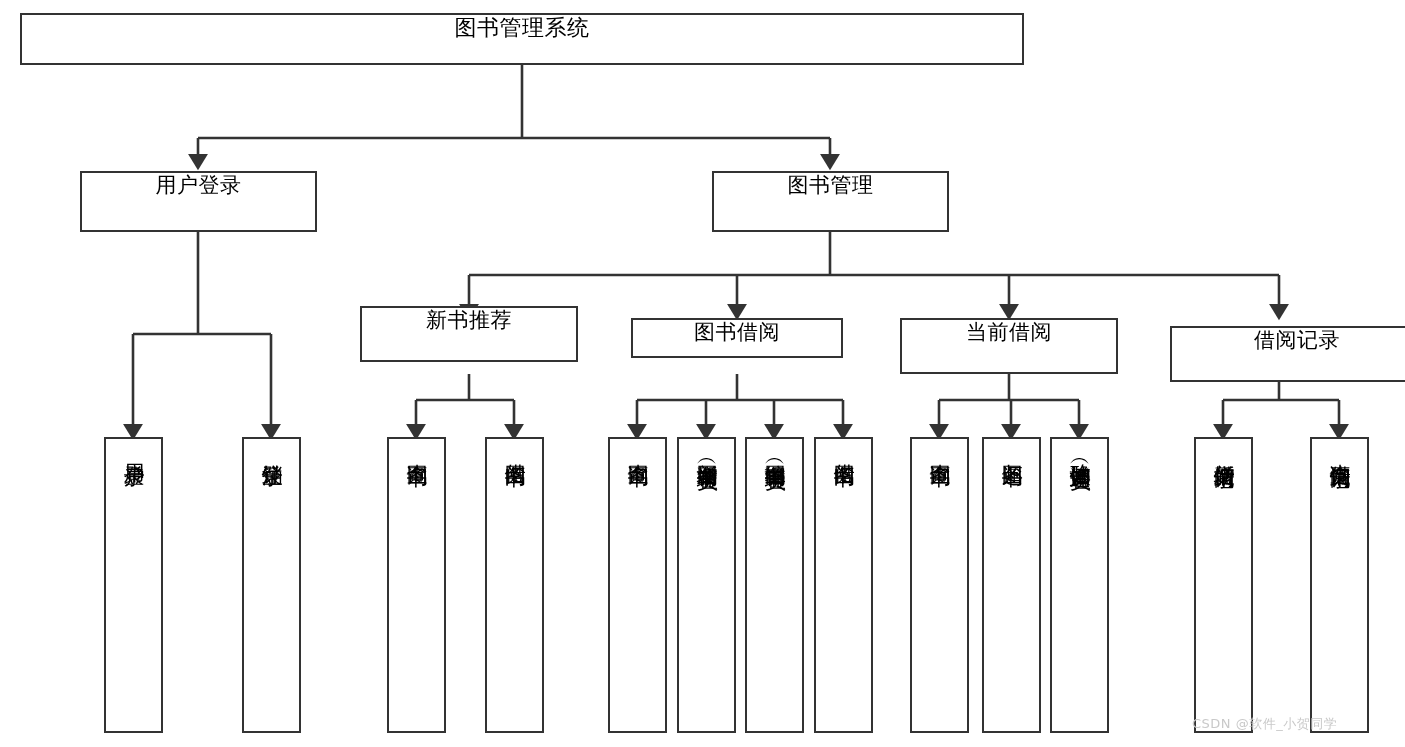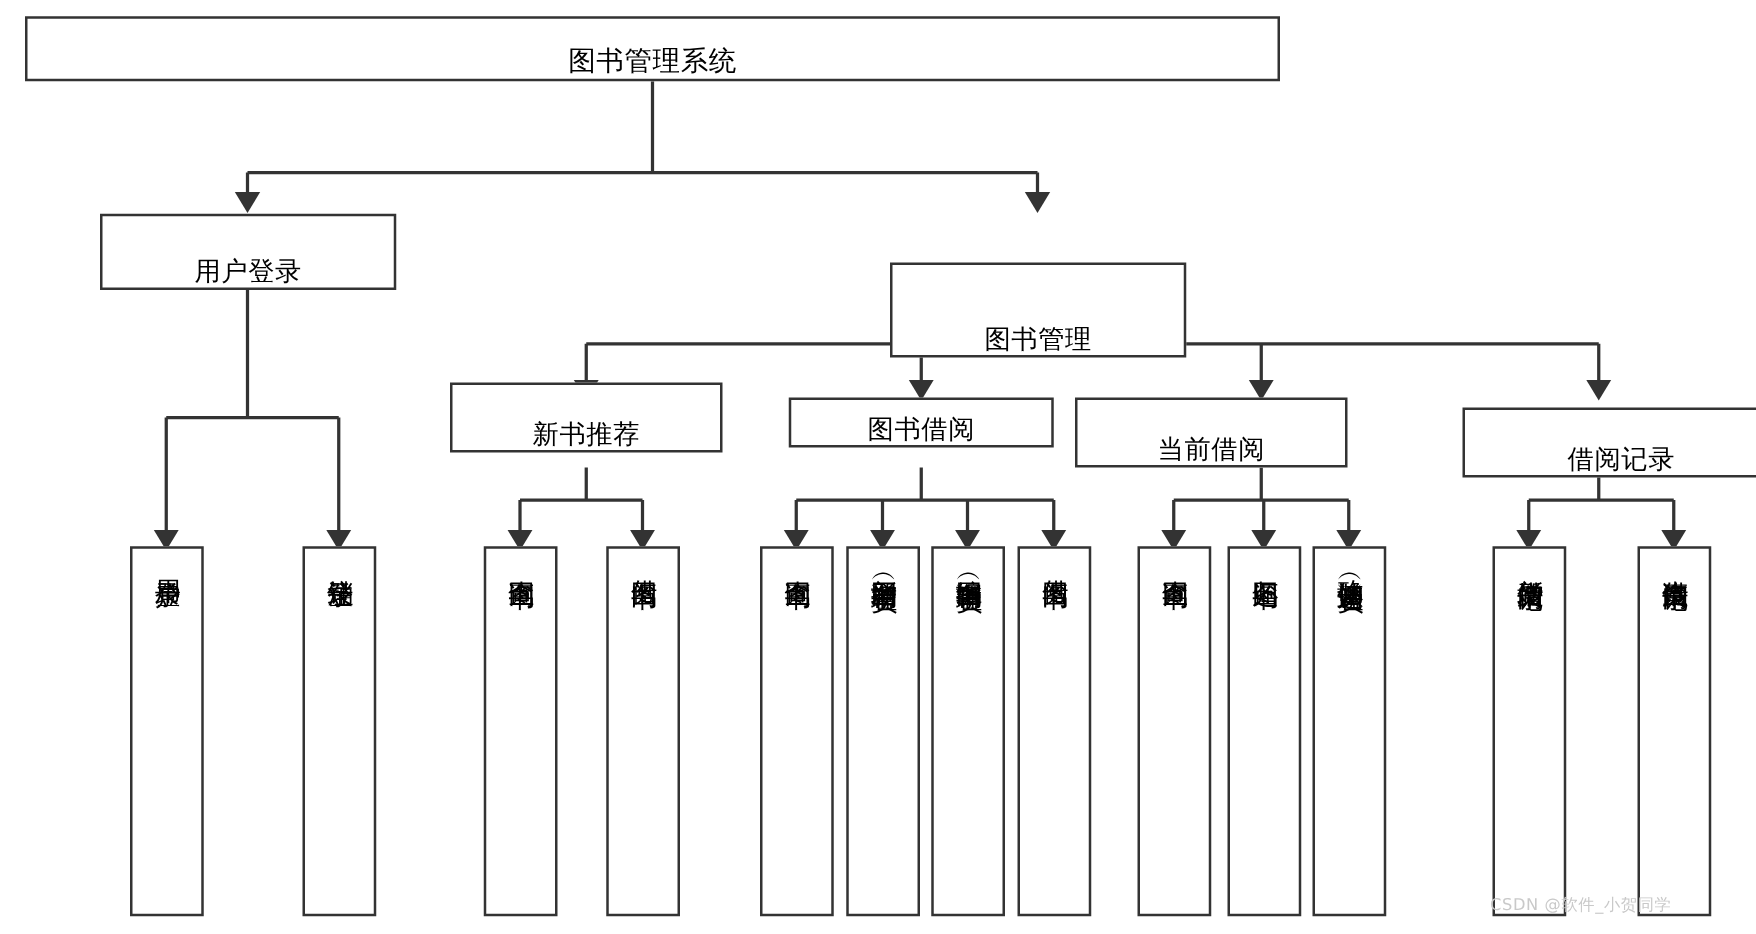--- a/index.html
+++ b/index.html
@@ -24,21 +24,21 @@
     width: 1405px;
     height: 747px;
     pointer-events: none;
   }
   .node {
     position: absolute;
     box-sizing: border-box;
     background: #ffffff;
     border: 2px solid #333333;
     display: flex;
-    align-items: flex-end;
+    align-items: flex-start;
     justify-content: center;
     color: #000000;
   }
   .node .label {
     display: block;
     text-align: center;
     color: #000000;
     white-space: pre-line;
   }
   
@@ -125,31 +125,31 @@
     </g>
   </svg>
 
   <div class="node horiz root" style="left:20px; top:13px; width:1004px; height:52px;">
     <span class="label">图书管理系统</span>
   </div>
 
   <div class="node horiz" style="left:80px; top:171px; width:237px; height:61px;">
     <span class="label">用户登录</span>
   </div>
-  <div class="node horiz" style="left:712px; top:171px; width:237px; height:76px;margin-top:39px;">
+  <div class="node horiz" style="left:712px; top:171px; width:237px; height:61px;">
     <span class="label">图书管理</span>
   </div>
 
   <div class="node horiz" style="left:360px; top:306px; width:218px; height:56px;">
     <span class="label">新书推荐</span>
   </div>
   <div class="node horiz" style="left:631px; top:318px; width:212px; height:40px;">
     <span class="label">图书借阅</span>
   </div>
-  <div class="node horiz" style="left:860px; top:318px; width:218px; height:56px;">
+  <div class="node horiz" style="left:900px; top:318px; width:218px; height:56px;">
     <span class="label">当前借阅</span>
   </div>
   <div class="node horiz" style="left:1170px; top:326px; width:254px; height:56px;">
     <span class="label">借阅记录</span>
   </div>
 
   <div class="node vert" style="left:104px; top:437px; width:59px; height:296px;">
     <span class="label">用户登录</span>
   </div>
   <div class="node vert" style="left:242px; top:437px; width:59px; height:296px;">

